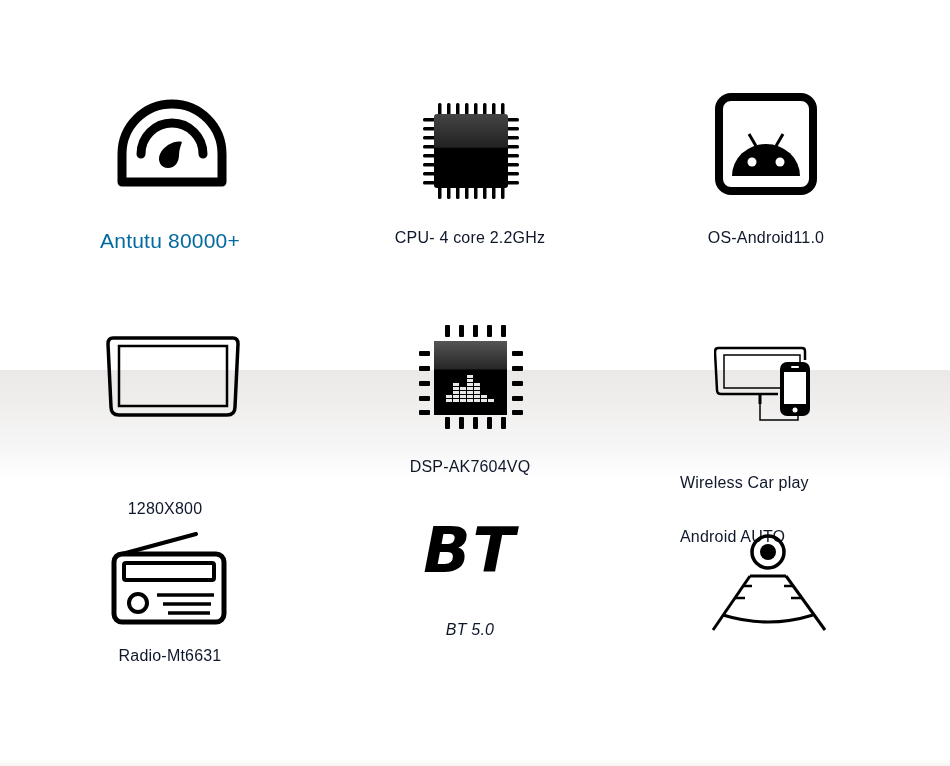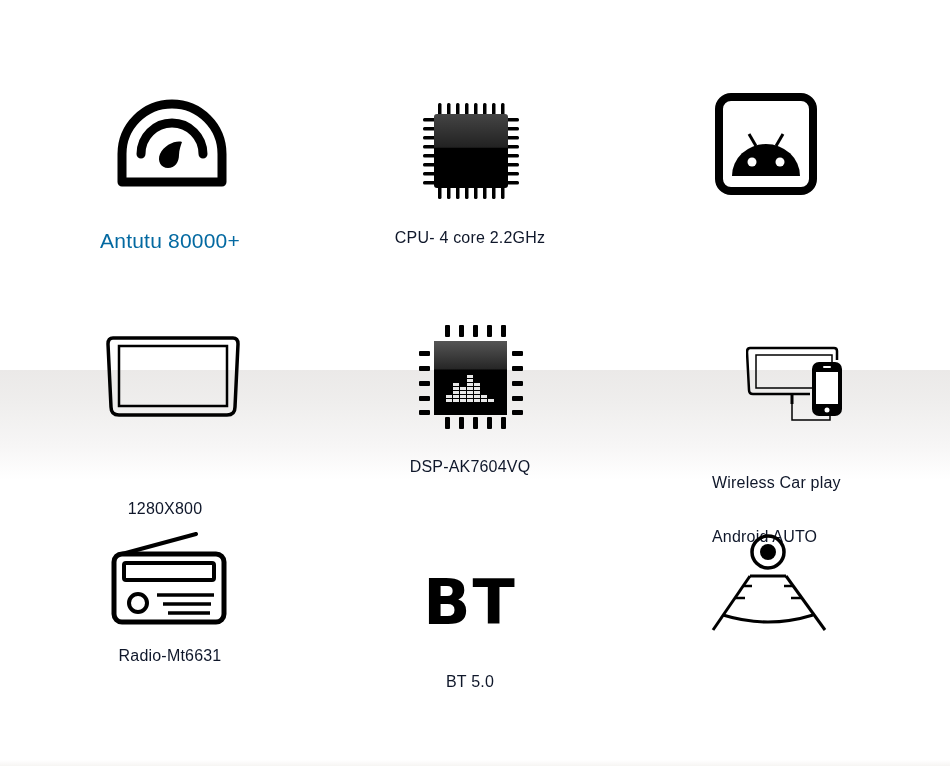--- a/index.html
+++ b/index.html
@@ -99,20 +99,21 @@
   <div class="icon" style="left:78px; top:92px;">
     <svg width="104" height="104" viewBox="0 0 104 104">
       <rect x="5" y="5" width="94" height="94" rx="12" fill="none" stroke="#000" stroke-width="8"></rect>
       <line x1="35" y1="42" x2="42" y2="54" stroke="#000" stroke-width="3"></line>
       <line x1="69" y1="42" x2="62" y2="54" stroke="#000" stroke-width="3"></line>
       <path d="M18 84 A34 32 0 0 1 86 84 Z" fill="#000"></path>
       <circle cx="38" cy="70" r="4.5" fill="#fff"></circle>
       <circle cx="66" cy="70" r="4.5" fill="#fff"></circle>
     </svg>
   </div>
+  <div class="label" style="top:229px;">OS-Android11.0</div>
 </div>
 
 <div class="cell" style="left:35px; top:300px; height:200px;">
   <div class="icon" style="left:70px; top:35px;">
     <svg width="136" height="84" viewBox="0 0 136 84">
       <path d="M8 3 L128 3 Q133 3 133 9 L130 72 Q130 80 122 80 L14 80 Q6 80 6 72 L3 9 Q3 3 8 3 Z" fill="none" stroke="#000" stroke-width="3.5"></path>
       <rect x="14" y="11" width="108" height="60" fill="none" stroke="#000" stroke-width="2.5"></rect>
     </svg>
   </div>
   <div class="label" style="top:158px;margin-top:42px;">1280X800</div>
@@ -178,21 +179,21 @@
           <rect x="55" y="58" width="6" height="3"></rect>
         <rect x="62" y="74" width="6" height="3"></rect>
           <rect x="62" y="70" width="6" height="3"></rect>
         <rect x="69" y="74" width="6" height="3"></rect>
       </g>
     </svg>
   </div>
   <div class="label" style="top:158px;">DSP-AK7604VQ</div>
 </div>
 
-<div class="cell" style="left:668px; top:300px; height:200px;">
+<div class="cell" style="left:636px; top:300px; height:200px;">
   <div class="icon" style="left:78px; top:46px;">
     <svg width="100" height="80" viewBox="0 0 100 80">
       <path d="M4 2 L88 2 Q91 2 91 5 L91 14" fill="none" stroke="#000" stroke-width="2.5"></path>
       <path d="M4 2 Q1 2 1 6 L3 44 Q3 48 7 48 L64 48" fill="none" stroke="#000" stroke-width="2.5"></path>
       <rect x="10" y="9" width="76" height="33" fill="none" stroke="#000" stroke-width="1.5"></rect>
       <line x1="46" y1="49" x2="46" y2="58" stroke="#000" stroke-width="3"></line>
       <path d="M46 58 L46 74 L84 74 L84 68" fill="none" stroke="#000" stroke-width="1.5"></path>
       <rect x="66" y="16" width="30" height="54" rx="7" fill="#000"></rect>
       <rect x="70" y="26" width="22" height="32" fill="#fff"></rect>
       <rect x="77" y="20" width="8" height="2" rx="1" fill="#fff"></rect>
@@ -213,21 +214,21 @@
       <rect x="14" y="31" width="90" height="17" rx="2" fill="none" stroke="#000" stroke-width="4"></rect>
       <circle cx="28" cy="71" r="9" fill="none" stroke="#000" stroke-width="4"></circle>
       <line x1="47" y1="63" x2="104" y2="63" stroke="#000" stroke-width="3.5"></line>
       <line x1="53" y1="72" x2="101" y2="72" stroke="#000" stroke-width="3.5"></line>
       <line x1="58" y1="81" x2="100" y2="81" stroke="#000" stroke-width="3.5"></line>
     </svg>
   </div>
   <div class="label" style="top:137px;">Radio-Mt6631</div>
 </div>
 
-<div class="cell" style="left:340px; top:536px; height:170px;">
+<div class="cell" style="left:340px; top:484px; height:170px;font-style:italic;">
   <div class="icon" style="left:0; width:260px; top:36px; text-align:center; font-family:'DejaVu Sans', sans-serif; font-weight:bold; font-size:62px; line-height:62px; letter-spacing:2px; color:#000;">BT</div>
   <div class="label" style="top:137px;">BT 5.0</div>
 </div>
 
 <div class="cell" style="left:636px; top:510px; height:170px;">
   <div class="icon" style="left:72px; top:24px;">
     <svg width="124" height="100" viewBox="0 0 124 100">
       <circle cx="60" cy="18" r="16" fill="none" stroke="#000" stroke-width="3.5"></circle>
       <circle cx="60" cy="18" r="8" fill="#000"></circle>
       <line x1="42" y1="42" x2="78" y2="42" stroke="#000" stroke-width="3"></line>

